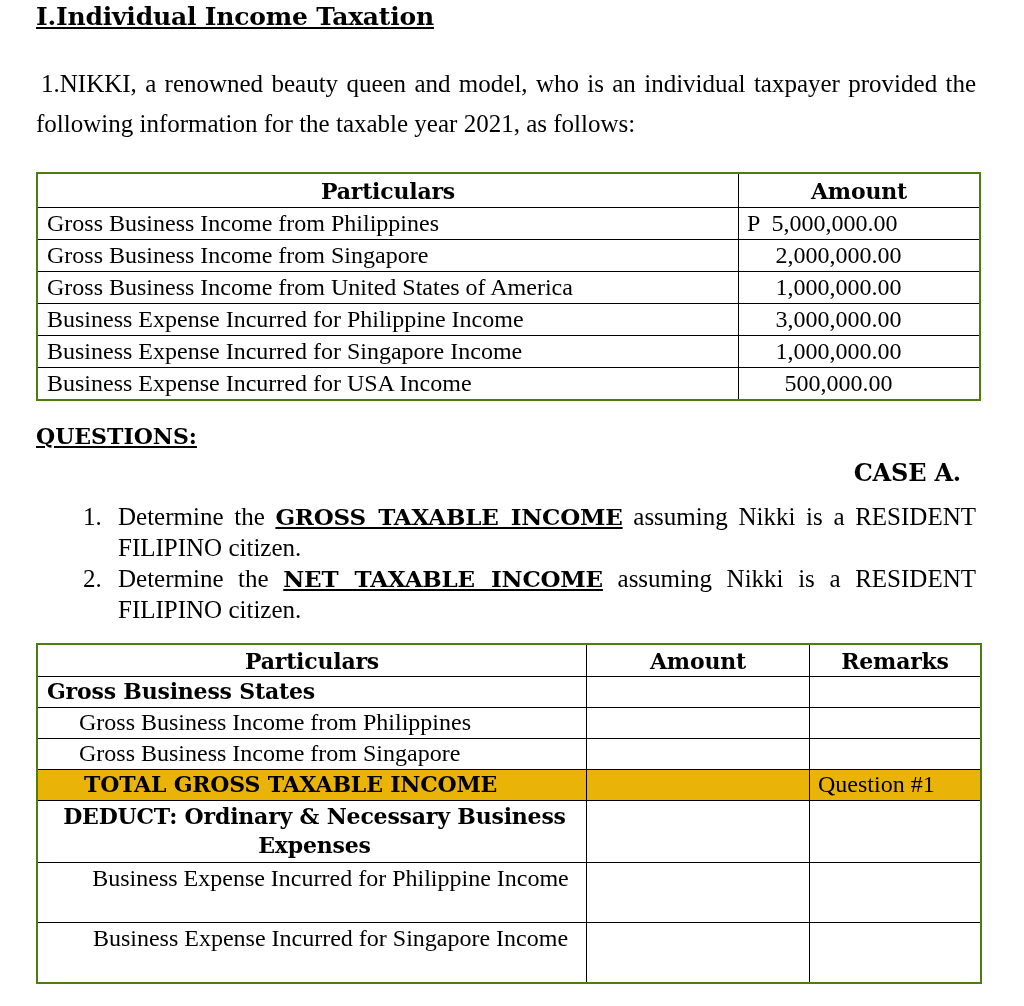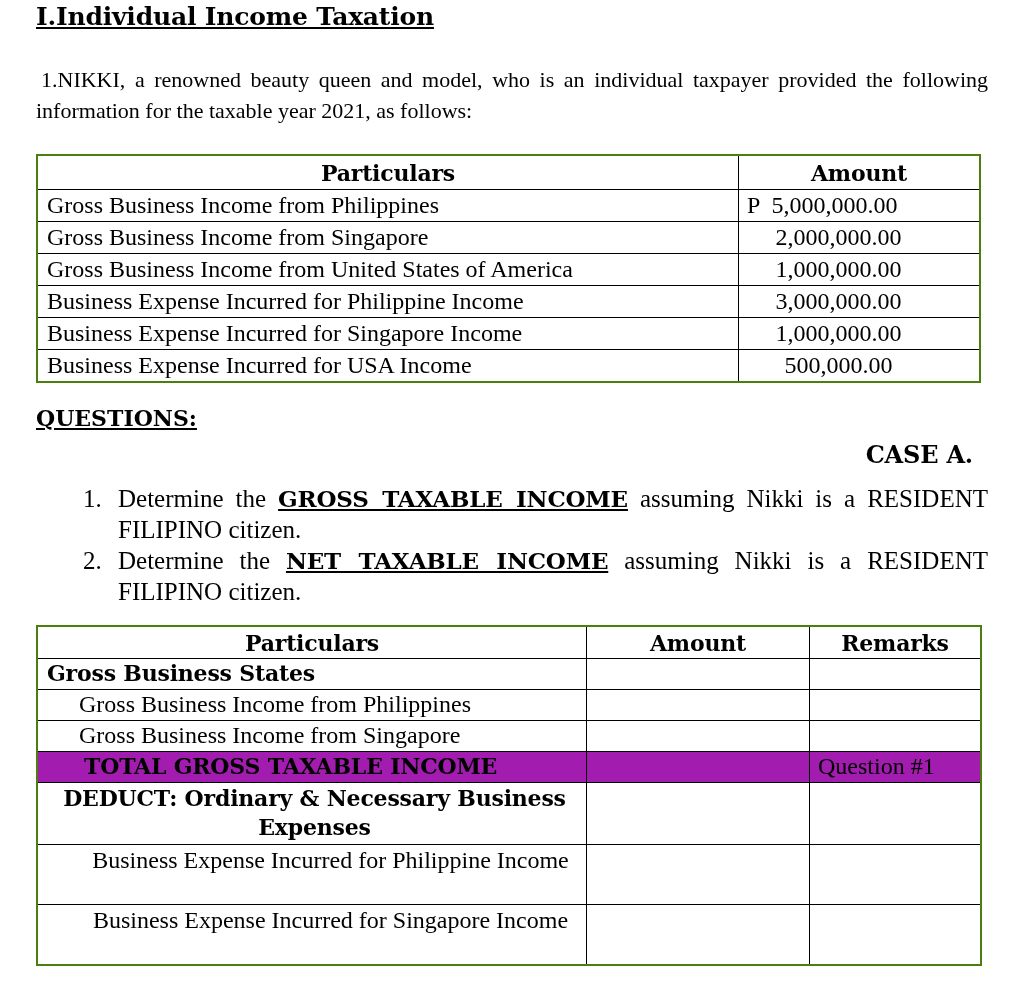--- a/index.html
+++ b/index.html
@@ -14,21 +14,21 @@
     overflow: hidden;
     font-family: "Liberation Serif", "DejaVu Serif", serif;
     color: #000000;
     -webkit-font-smoothing: antialiased;
   }
   .page {
     position: relative;
     width: 1024px;
     height: 718px;
     box-sizing: border-box;
-    padding: 0 36px 0 36px;
+    padding: 0 48px 0 36px;
   }
 
   
   .doc-title {
     font-family: "DejaVu Serif", "Liberation Serif", serif;
     font-weight: bold;
     font-size: 25px;
     line-height: 29px;
     margin: 0;
     padding: 2px 0 0 0;
@@ -41,22 +41,22 @@
   }
   .doc-note {
     font-size: 26px;
     line-height: 31px;
     margin: 0;
     white-space: nowrap;
     letter-spacing: -0.15px;
   }
 
   .intro {
-    font-size: 22px;
-    line-height: 31px;
+    font-size: 25px;
+    line-height: 40px;
     margin: 0;
     padding-top: 33px;
     text-align: justify;
     text-justify: inter-word;
     text-indent: 5px;
     padding-right: 0px;
   }
 
   
   table.tbl {
@@ -160,21 +160,21 @@
   table.t2 td.lbl.bold   {
     font-family: "DejaVu Serif", "Liberation Serif", serif;
     font-weight: bold;
     font-size: 22px;
     letter-spacing: -0.2px;
   }
   table.t2 td.lbl.indent     { padding-left: 41px; }
   table.t2 td.lbl.indent-mid { padding-left: 46px; }
   table.t2 td.blank      { }
   table.t2 td.rem        { padding: 0 0 2px 8px; font-size: 24px; }
-  table.t2 tr.hl td      { background: #a21caf; }
+  table.t2 tr.hl td      { background: #eab308; }
   table.t2 tr.tall td    { height: 56px; vertical-align: top; padding-top: 1px; text-align: center; }
   table.t2 tr.tall td.lbl { line-height: 29px; }
 </style>
 </head>
 <body>
 
 <div class="page">
 
   <h1 class="doc-title"><span class="u"><span>I.</span><span>Individual Income Taxation</span></span></h1>
 

